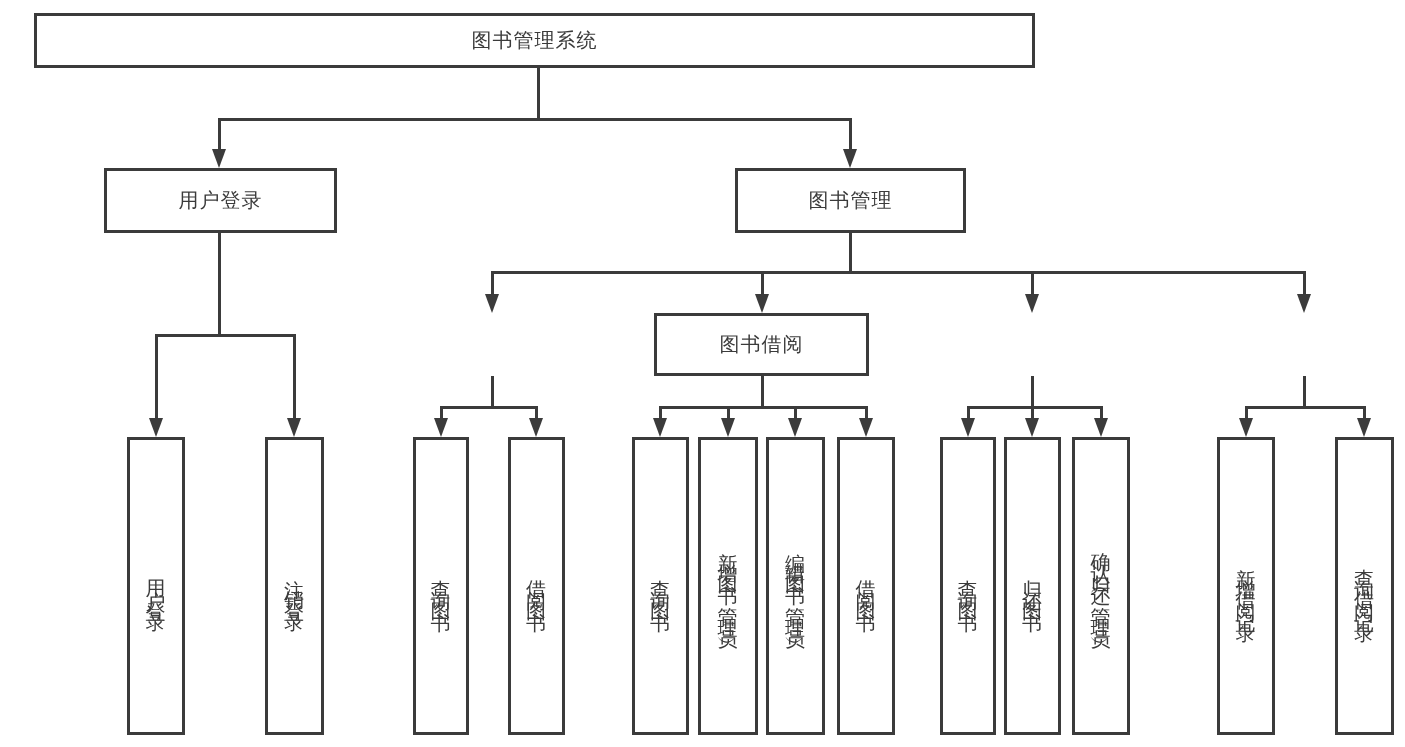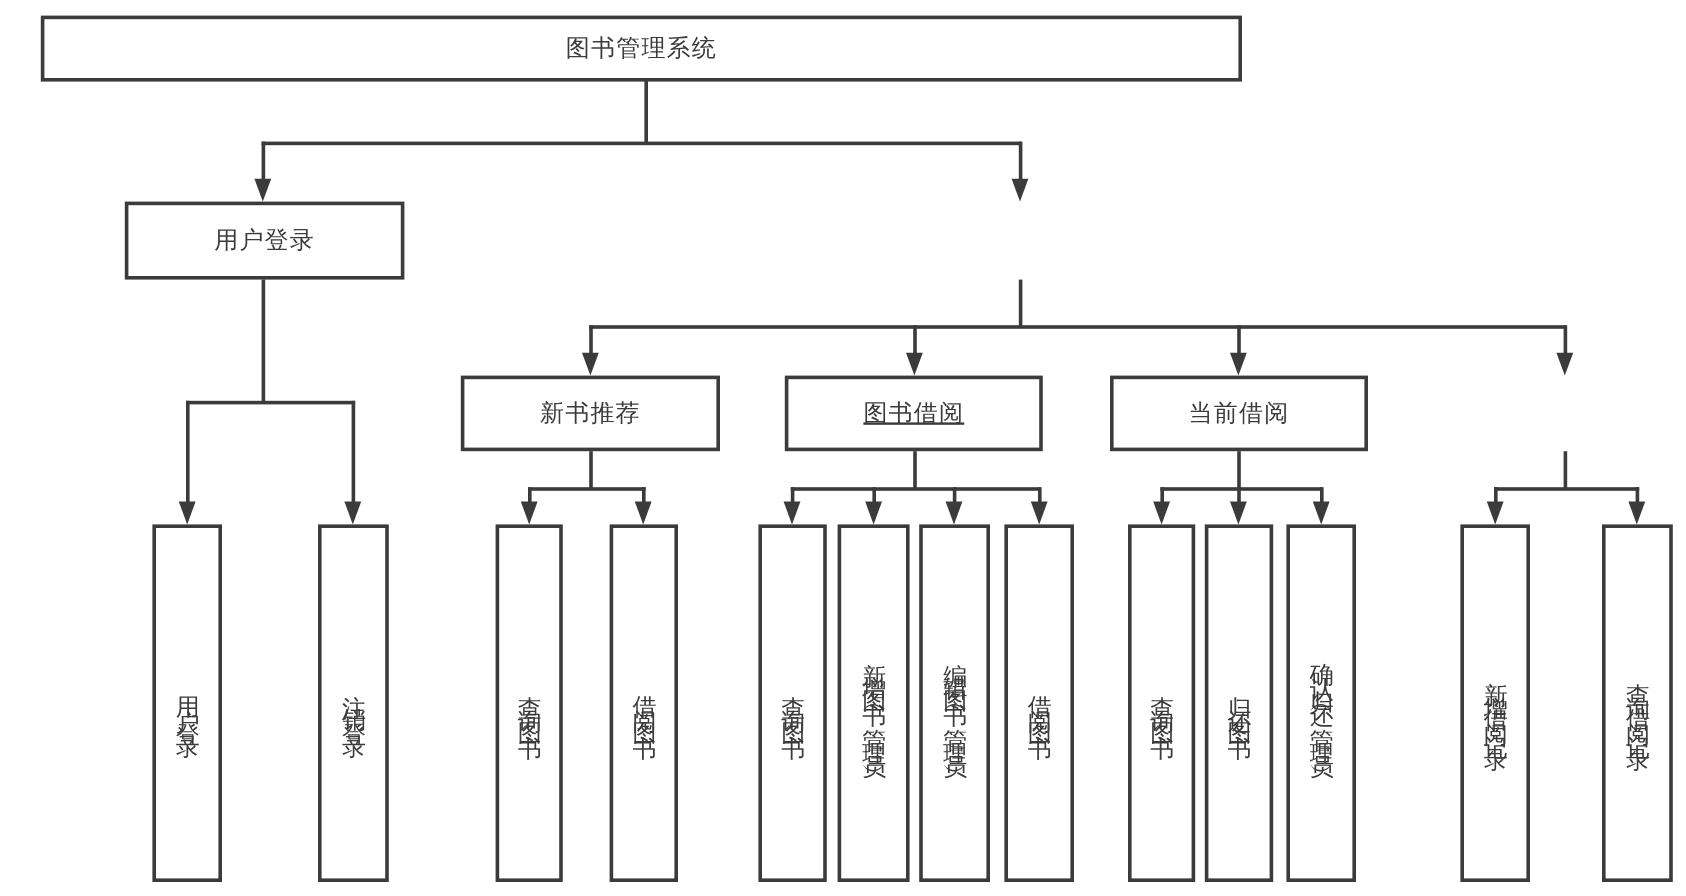--- a/index.html
+++ b/index.html
@@ -65,47 +65,44 @@
   <div class="vline" style="left:515px;top:66px;height:53px;"></div>
   <div class="hline" style="left:196px;top:118px;width:633px;"></div>
   <div class="vline" style="left:196px;top:118px;height:33px;"></div>
   <div class="arrow" style="left:190px;top:149px;"></div>
   <div class="vline" style="left:827px;top:118px;height:33px;"></div>
   <div class="arrow" style="left:821px;top:149px;"></div>
 
   <div class="box" style="left:82px;top:168px;width:233px;height:65px;">
     <span class="hlabel">用户登录</span>
   </div>
+  <div class="box" style="left:713px;top:168px;width:231px;height:65px;">
+    <span class="hlabel">图书管理</span>
+  </div>
 
   <div class="vline" style="left:196px;top:233px;height:103px;"></div>
   <div class="hline" style="left:133px;top:334px;width:141px;"></div>
   <div class="vline" style="left:133px;top:334px;height:85px;"></div>
   <div class="arrow" style="left:127px;top:418px;"></div>
   <div class="vline" style="left:271px;top:334px;height:85px;"></div>
   <div class="arrow" style="left:265px;top:418px;"></div>
 
   <div class="vline" style="left:827px;top:233px;height:40px;"></div>
   <div class="hline" style="left:469px;top:271px;width:814px;"></div>
   <div class="vline" style="left:469px;top:271px;height:24px;"></div>
   <div class="arrow" style="left:463px;top:294px;"></div>
   <div class="vline" style="left:739px;top:271px;height:24px;"></div>
   <div class="arrow" style="left:733px;top:294px;"></div>
   <div class="vline" style="left:1009px;top:271px;height:24px;"></div>
   <div class="arrow" style="left:1003px;top:294px;"></div>
   <div class="vline" style="left:1281px;top:271px;height:24px;"></div>
   <div class="arrow" style="left:1275px;top:294px;"></div>
 
-  <div class="box" style="left:362px;top:313px;width:216px;height:63px;">
-    <span class="hlabel">新书推荐</span>
-  </div>
-  <div class="box" style="left:632px;top:313px;width:215px;height:63px;text-decoration:underline;">
+  <div class="box" style="left:632px;top:313px;width:215px;height:63px;">
     <span class="hlabel">图书借阅</span>
-  </div>
-  <div class="box" style="left:903px;top:313px;width:215px;height:63px;">
-    <span class="hlabel">当前借阅</span>
   </div>
 
   <div class="vline" style="left:469px;top:376px;height:32px;"></div>
   <div class="hline" style="left:418px;top:406px;width:98px;"></div>
   <div class="vline" style="left:418px;top:406px;height:13px;"></div>
   <div class="arrow" style="left:412px;top:418px;"></div>
   <div class="vline" style="left:513px;top:406px;height:13px;"></div>
   <div class="arrow" style="left:507px;top:418px;"></div>
 
   <div class="vline" style="left:739px;top:376px;height:32px;"></div>

